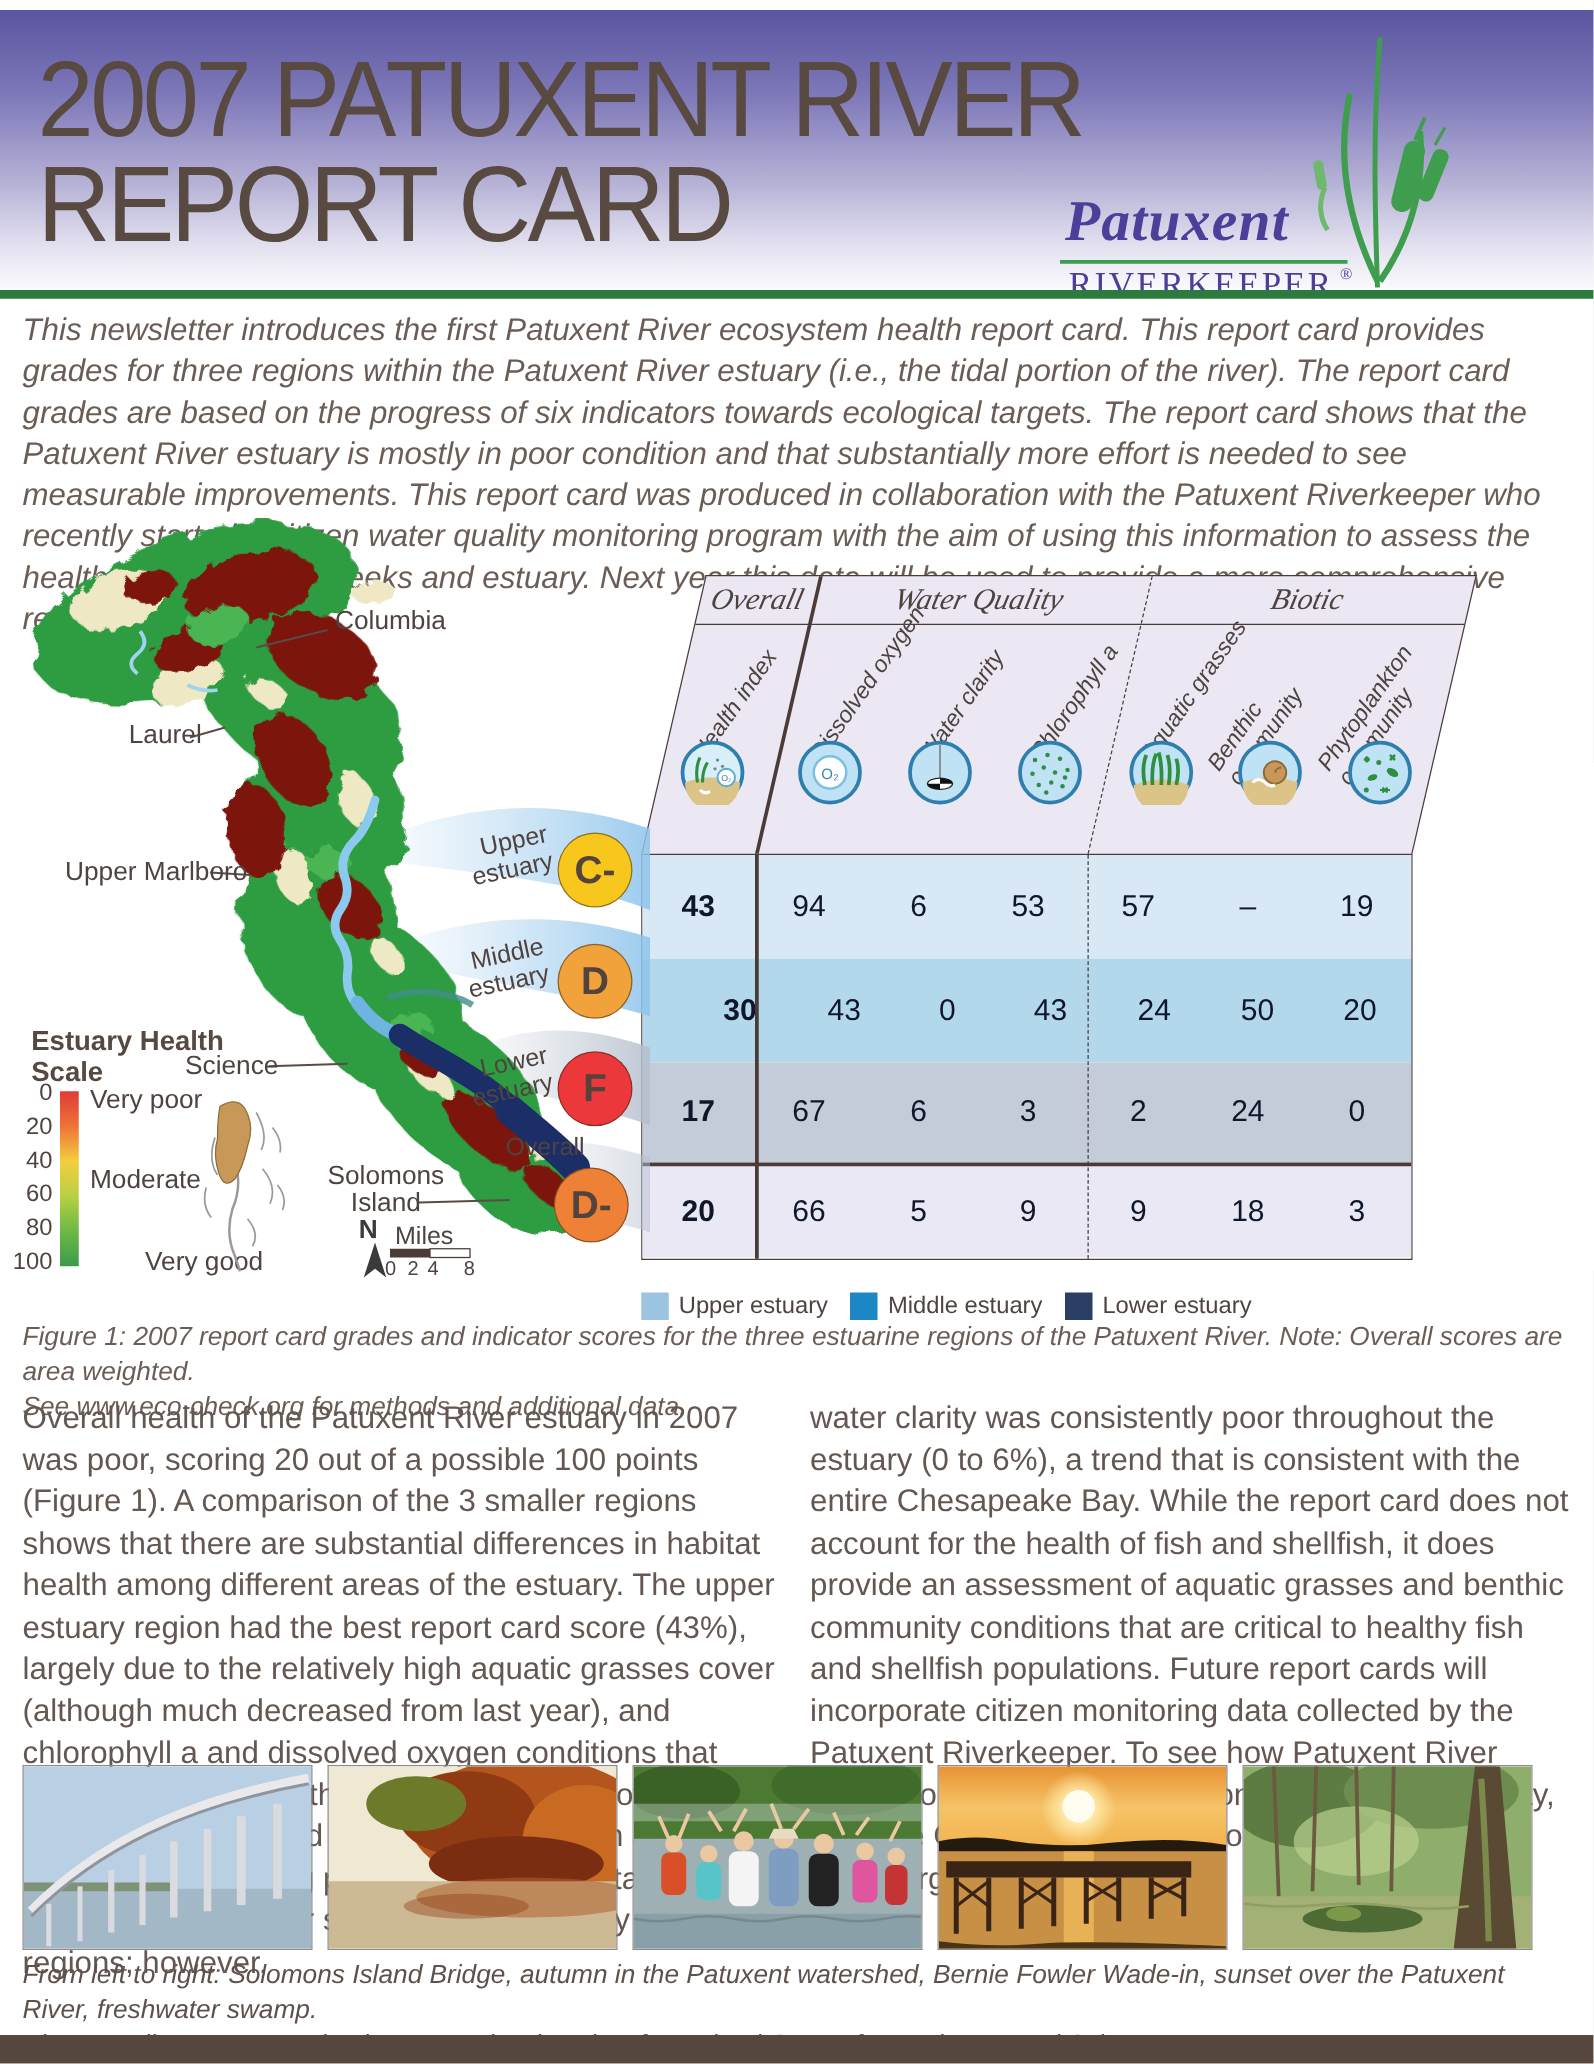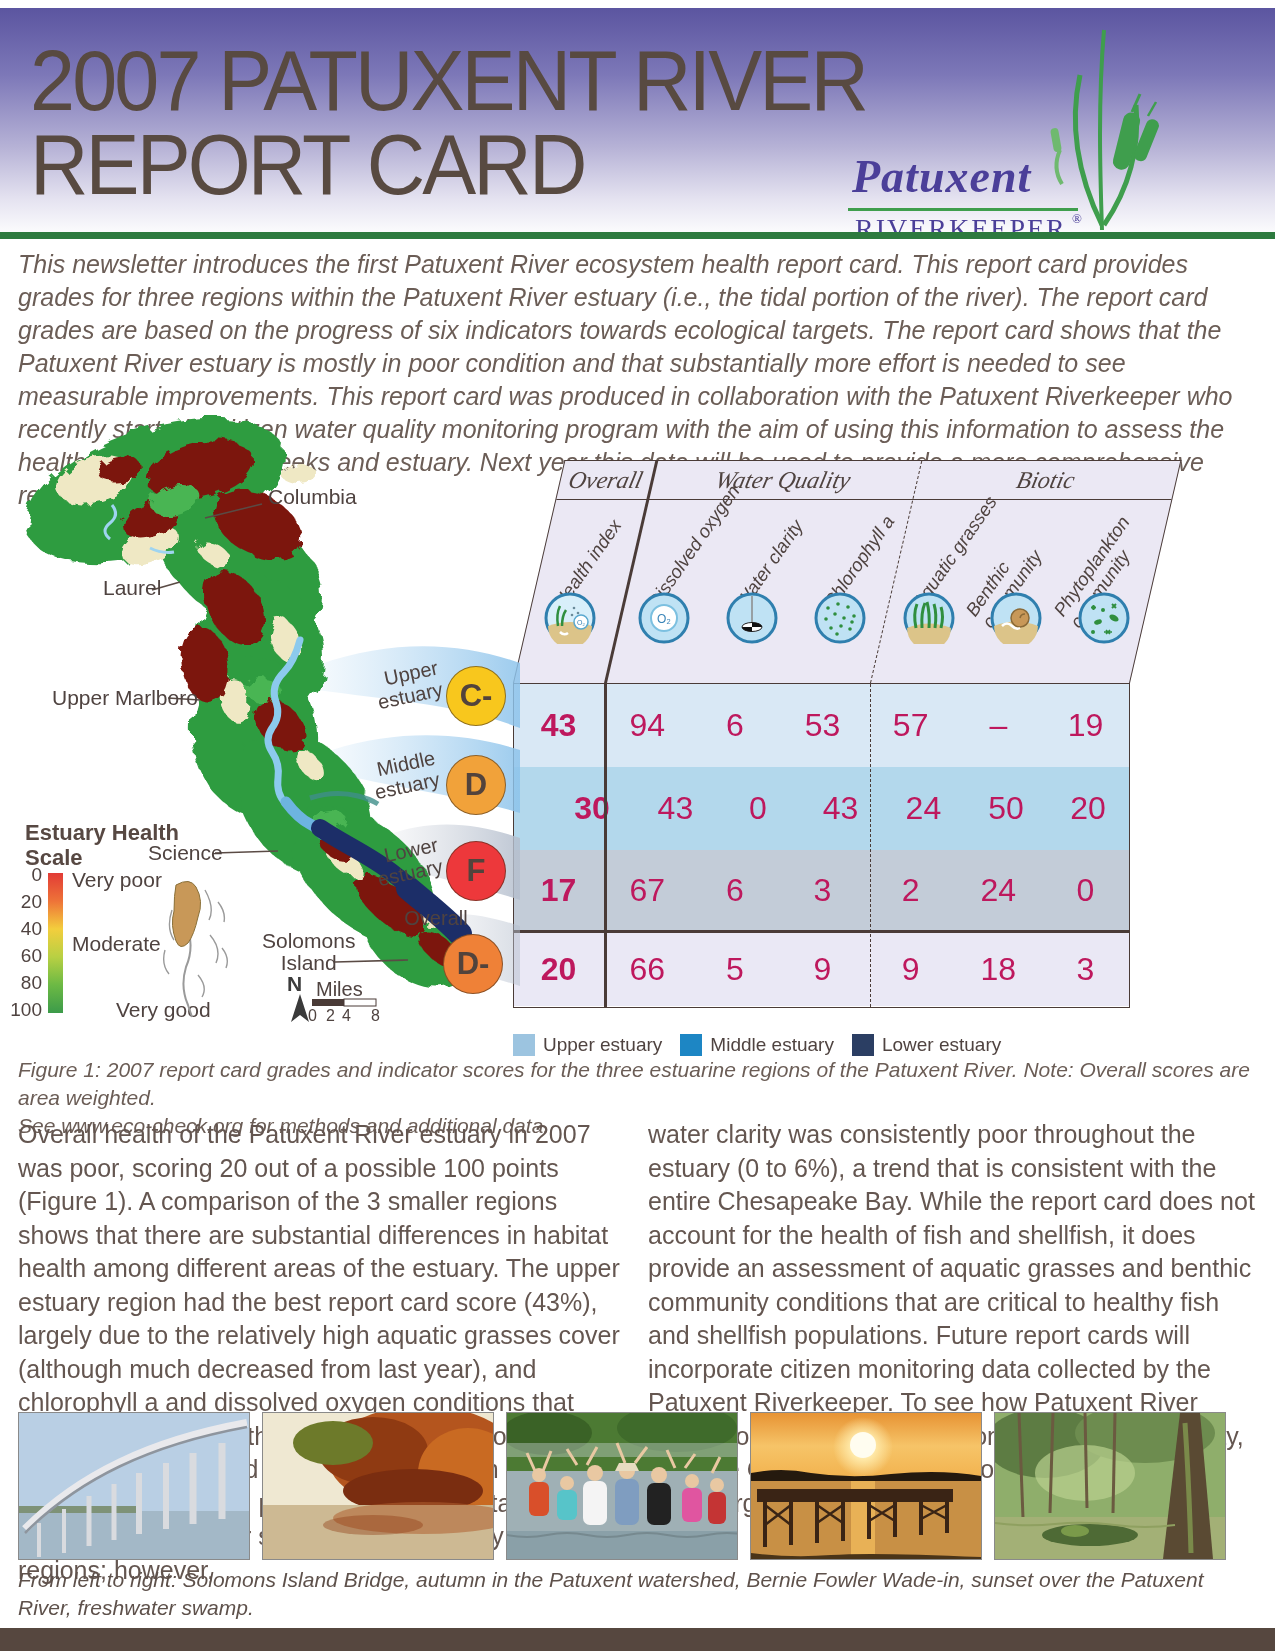--- a/index.html
+++ b/index.html
@@ -32,21 +32,21 @@
             font-size:24px;color:#4f4340;font-family:"Liberation Serif",serif;}
   .sep-solid{position:absolute;left:90px;top:0;bottom:0;width:3px;background:#4a3b37;}
   .sep-dash{position:absolute;left:356px;top:0;bottom:0;width:0;border-left:1.6px dashed #4a3b37;}
   .colLabel{position:absolute;transform:rotate(-55deg);transform-origin:0 100%;font-style:italic;
             font-size:18.5px;line-height:19.5px;color:#4f4340;white-space:pre-line;}
   .ind-icon{position:absolute;width:52px;height:52px;}
 
   #tbl-body{left:513px;top:683px;width:617px;height:325px;border:1.6px solid #4a3b37;box-sizing:border-box;}
   .trow{position:relative;width:100%;display:flex;box-sizing:border-box;}
   .trow-sep{border-top:3px solid #4a3b37;}
-  .tcell{display:flex;align-items:center;justify-content:center;font-size:32px;color:#be185d;}
+  .tcell{display:flex;align-items:center;justify-content:center;font-size:24px;color:#0f172a;}
   .tcell.hi{font-weight:bold;}
   .body-solid{position:absolute;left:90px;top:0;bottom:0;width:3px;background:#4a3b37;z-index:4;}
   .body-dash{position:absolute;left:356px;top:0;bottom:0;width:0;border-left:1.6px dashed #4a3b37;z-index:4;}
 
   
   .grade-circle{position:absolute;width:58px;height:58px;border-radius:50%;border:1.5px solid rgba(60,40,20,.55);
                 display:flex;align-items:center;justify-content:center;font-weight:bold;font-size:31px;color:#52433c;z-index:6;}
   .region-label{position:absolute;width:96px;text-align:right;font-size:20px;line-height:22px;color:#4f4340;
                 transform:rotate(-12deg);z-index:6;white-space:pre-line;}
   #overall-label{position:absolute;width:80px;text-align:center;font-size:20px;color:#4f4340;z-index:6;}

